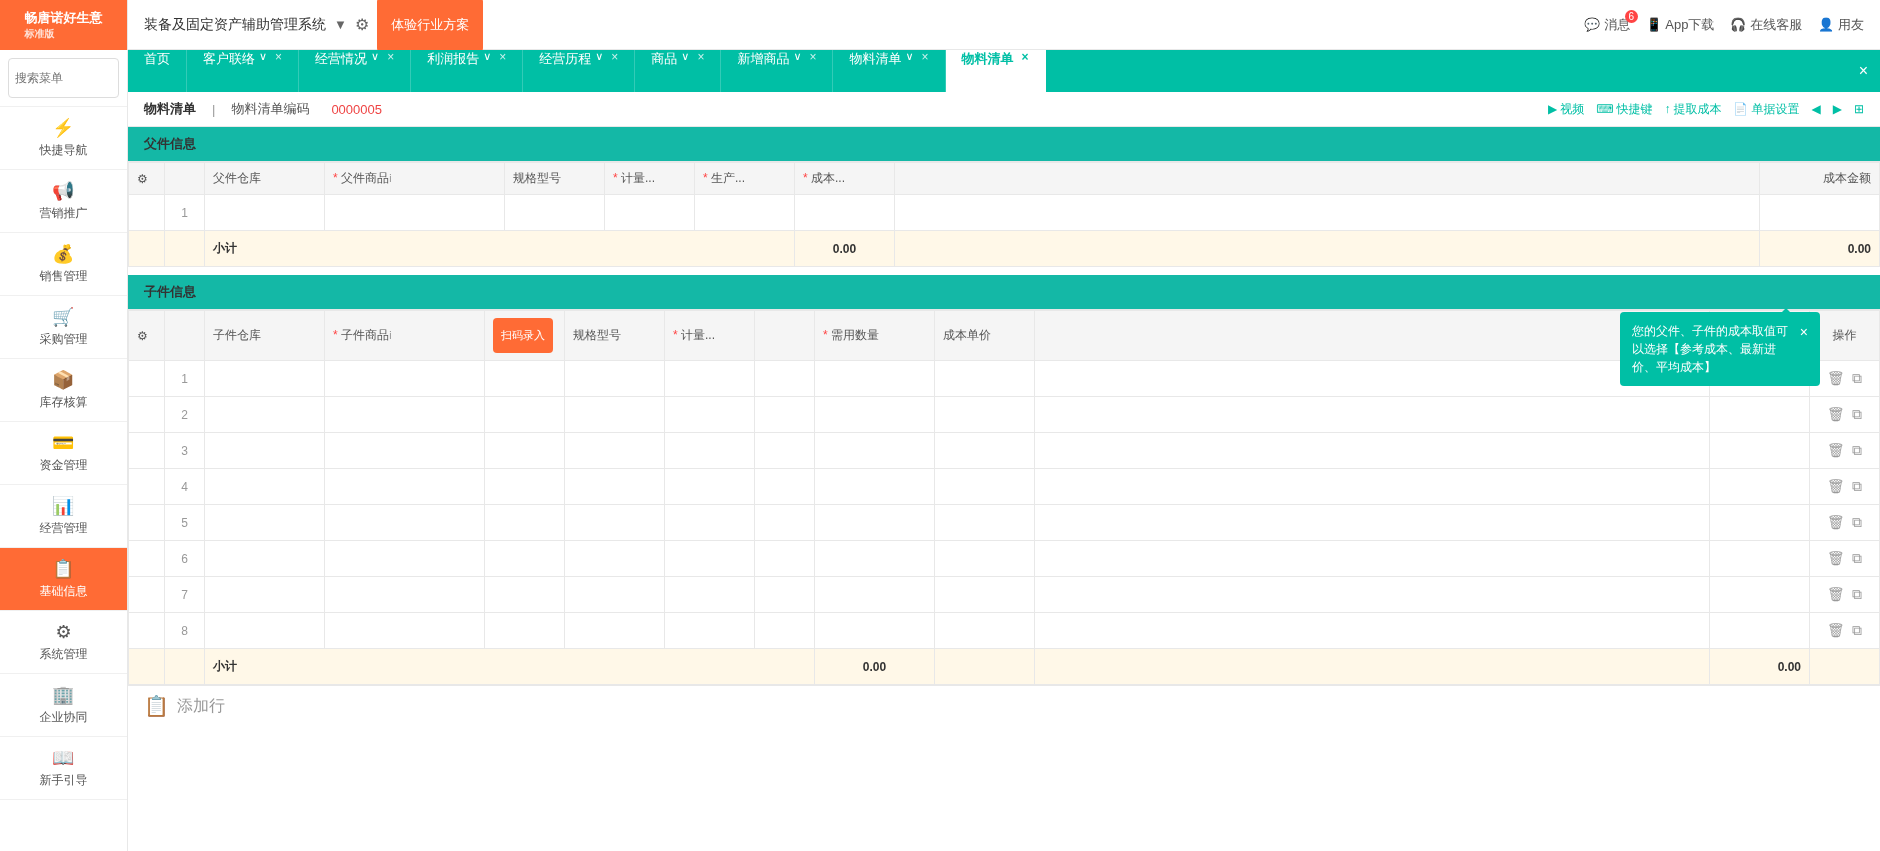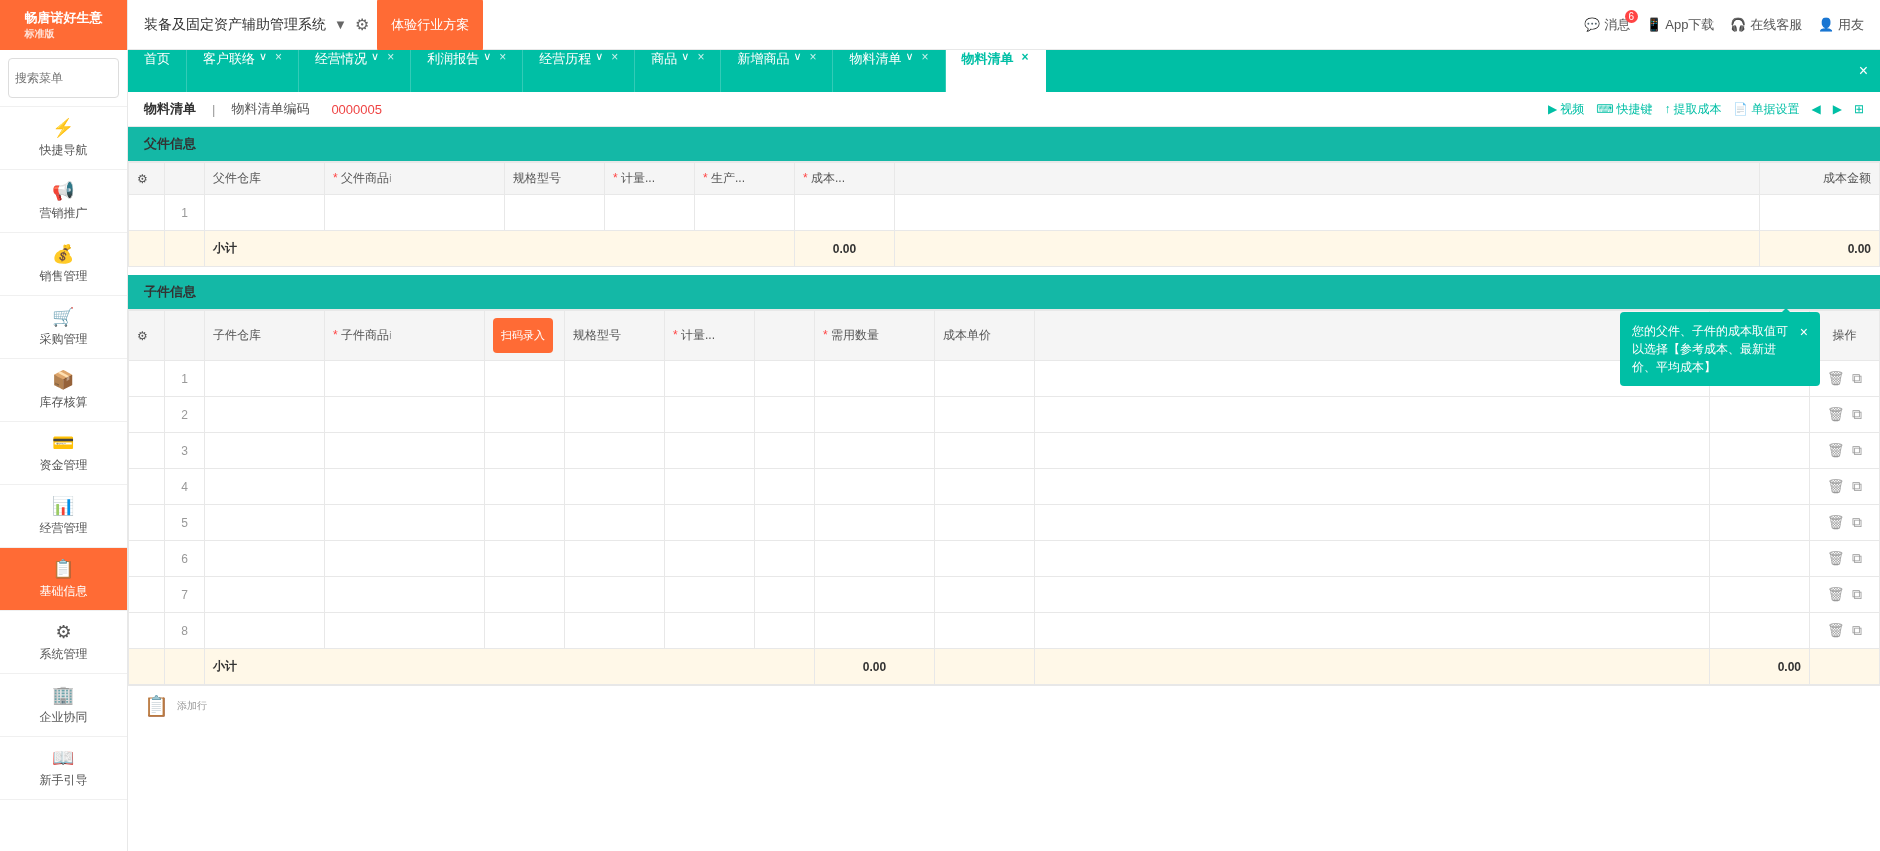--- a/index.html
+++ b/index.html
@@ -610,18 +610,18 @@
               <td></td>
               <td style="text-align:right;font-weight:bold;">0.00</td>
               <td></td>
             </tr>
           </tbody>
         </table>
       </div>
 
       <div style="padding:8px 16px;border-top:1px solid #e8e8e8;display:flex;align-items:center;gap:8px;background:#fff;">
         <span style="font-size:20px;color:#00bfa5;cursor:pointer;">📋</span>
-        <span style="font-size:10px;color:#999;">添加行</span>
+        <span style="font-size:16px;color:#999;">添加行</span>
       </div>
 
     </div>
   </div>
 </div>
 
 </body></html>

